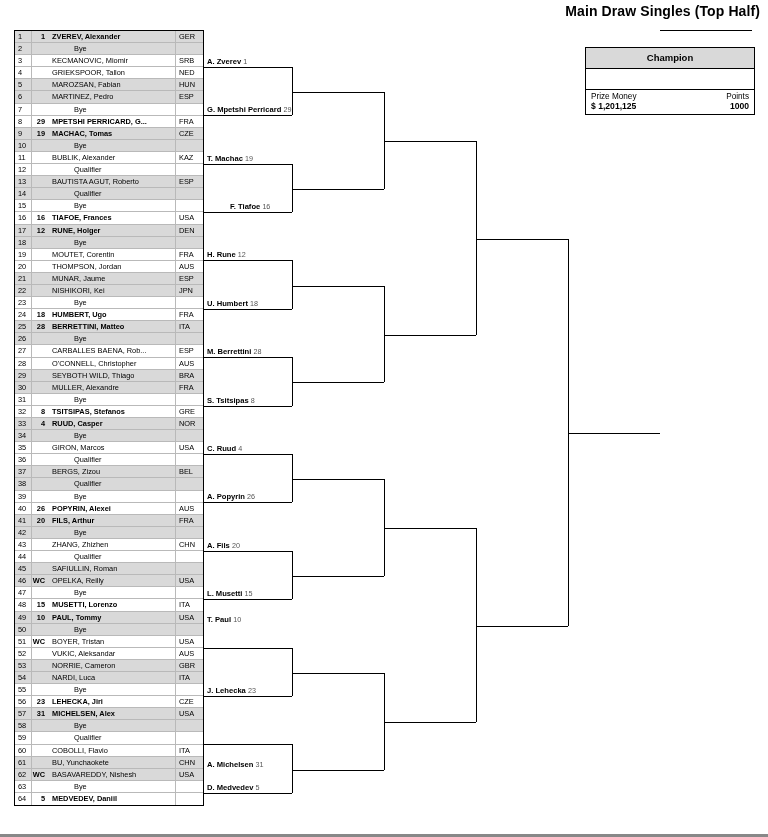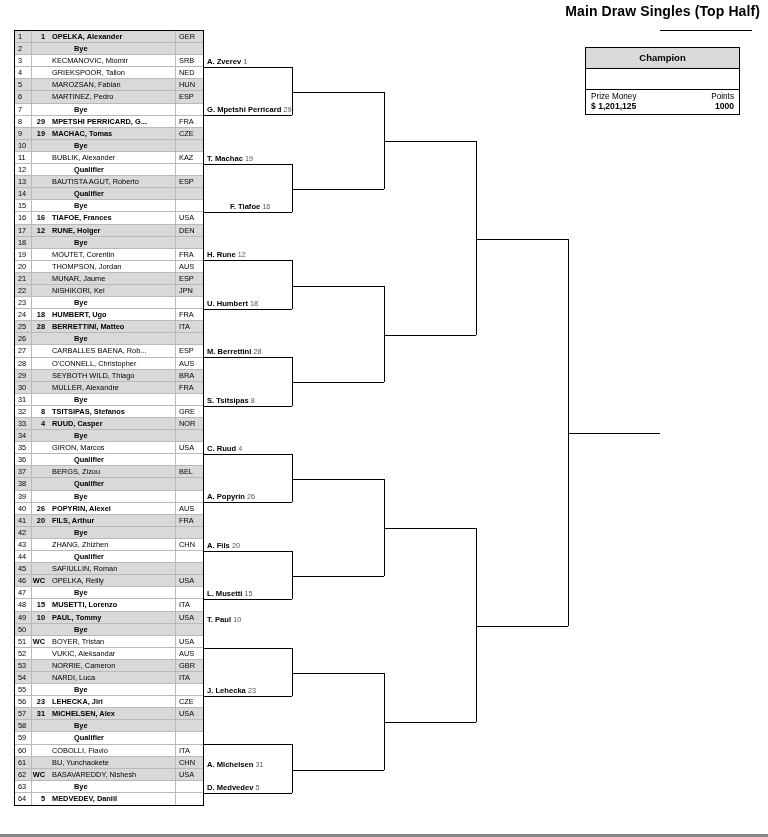--- a/index.html
+++ b/index.html
@@ -68,21 +68,21 @@
     padding-left: 4px;
     box-sizing: border-box;
     white-space: nowrap;
     overflow: hidden;
     text-overflow: ellipsis;
     height: 100%;
   }
   .c-name.seeded { font-weight: bold; }
   .c-name.bye, .c-name.qual {
     padding-left: 26px;
-    font-weight: bold;
+    font-weight: normal;
   }
   .c-country {
     width: 28px;
     text-align: left;
     box-sizing: border-box;
     border-left: 1px solid #b9b9b9;
     padding-left: 3px;
     height: 100%;
   }
 
@@ -112,21 +112,21 @@
     font-weight: normal;
     color: #555;
     font-size: 7.2px;
   }
 
   
   #champion-box {
     position: absolute;
     left: 585px;
     top: 47px;
-    width: 155px;
+    width: 170px;
     border: 1px solid #000;
     box-sizing: border-box;
     background: #fff;
   }
   #champion-header {
     background: #d9d9d9;
     border-bottom: 1px solid #000;
     text-align: center;
     font-size: 9.5px;
     font-weight: bold;
@@ -161,21 +161,21 @@
 </style>
 </head>
 <body>
 
 <div id="page-title">Main Draw Singles (Top Half)</div>
 
 <div id="draw-list">
     <div class="draw-row shaded">
       <div class="c-num">1</div>
       <div class="c-seed">1</div>
-      <div class="c-name seeded">OPELKA, Alexander</div>
+      <div class="c-name seeded">ZVEREV, Alexander</div>
       <div class="c-country">GER</div>
     </div>
     <div class="draw-row shaded">
       <div class="c-num">2</div>
       <div class="c-seed"></div>
       <div class="c-name bye">Bye</div>
       <div class="c-country"></div>
     </div>
     <div class="draw-row plain">
       <div class="c-num">3</div>

